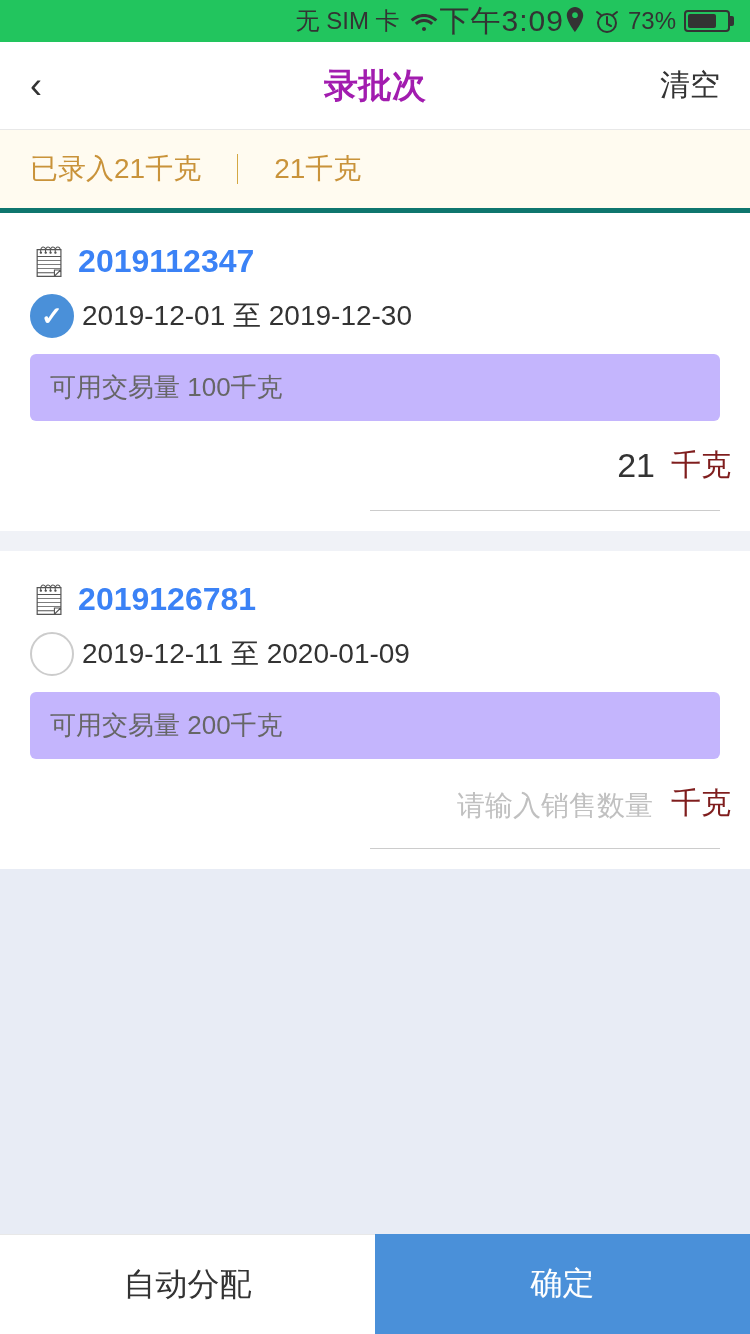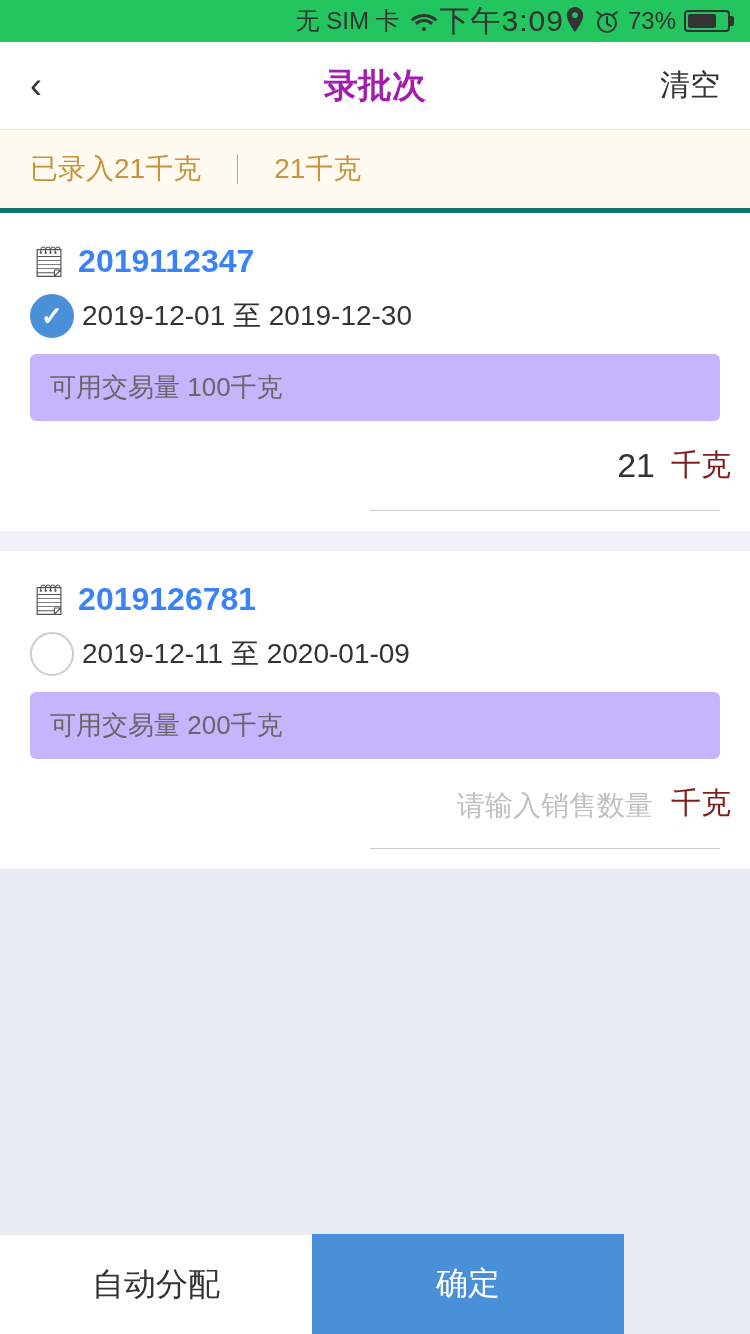--- a/index.html
+++ b/index.html
@@ -211,21 +211,21 @@
     
     .empty-area {
       background: #e8ecf5;
       flex: 1;
       min-height: 400px;
     }
 
     .bottom-buttons {
       position: fixed;
       bottom: 0;
-      width: 624px;
+      width: 750px;
       height: 100px;
       display: flex;
     }
     .btn-auto {
       flex: 1;
       background: #fff;
       display: flex;
       align-items: center;
       justify-content: center;
       font-size: 32px;

